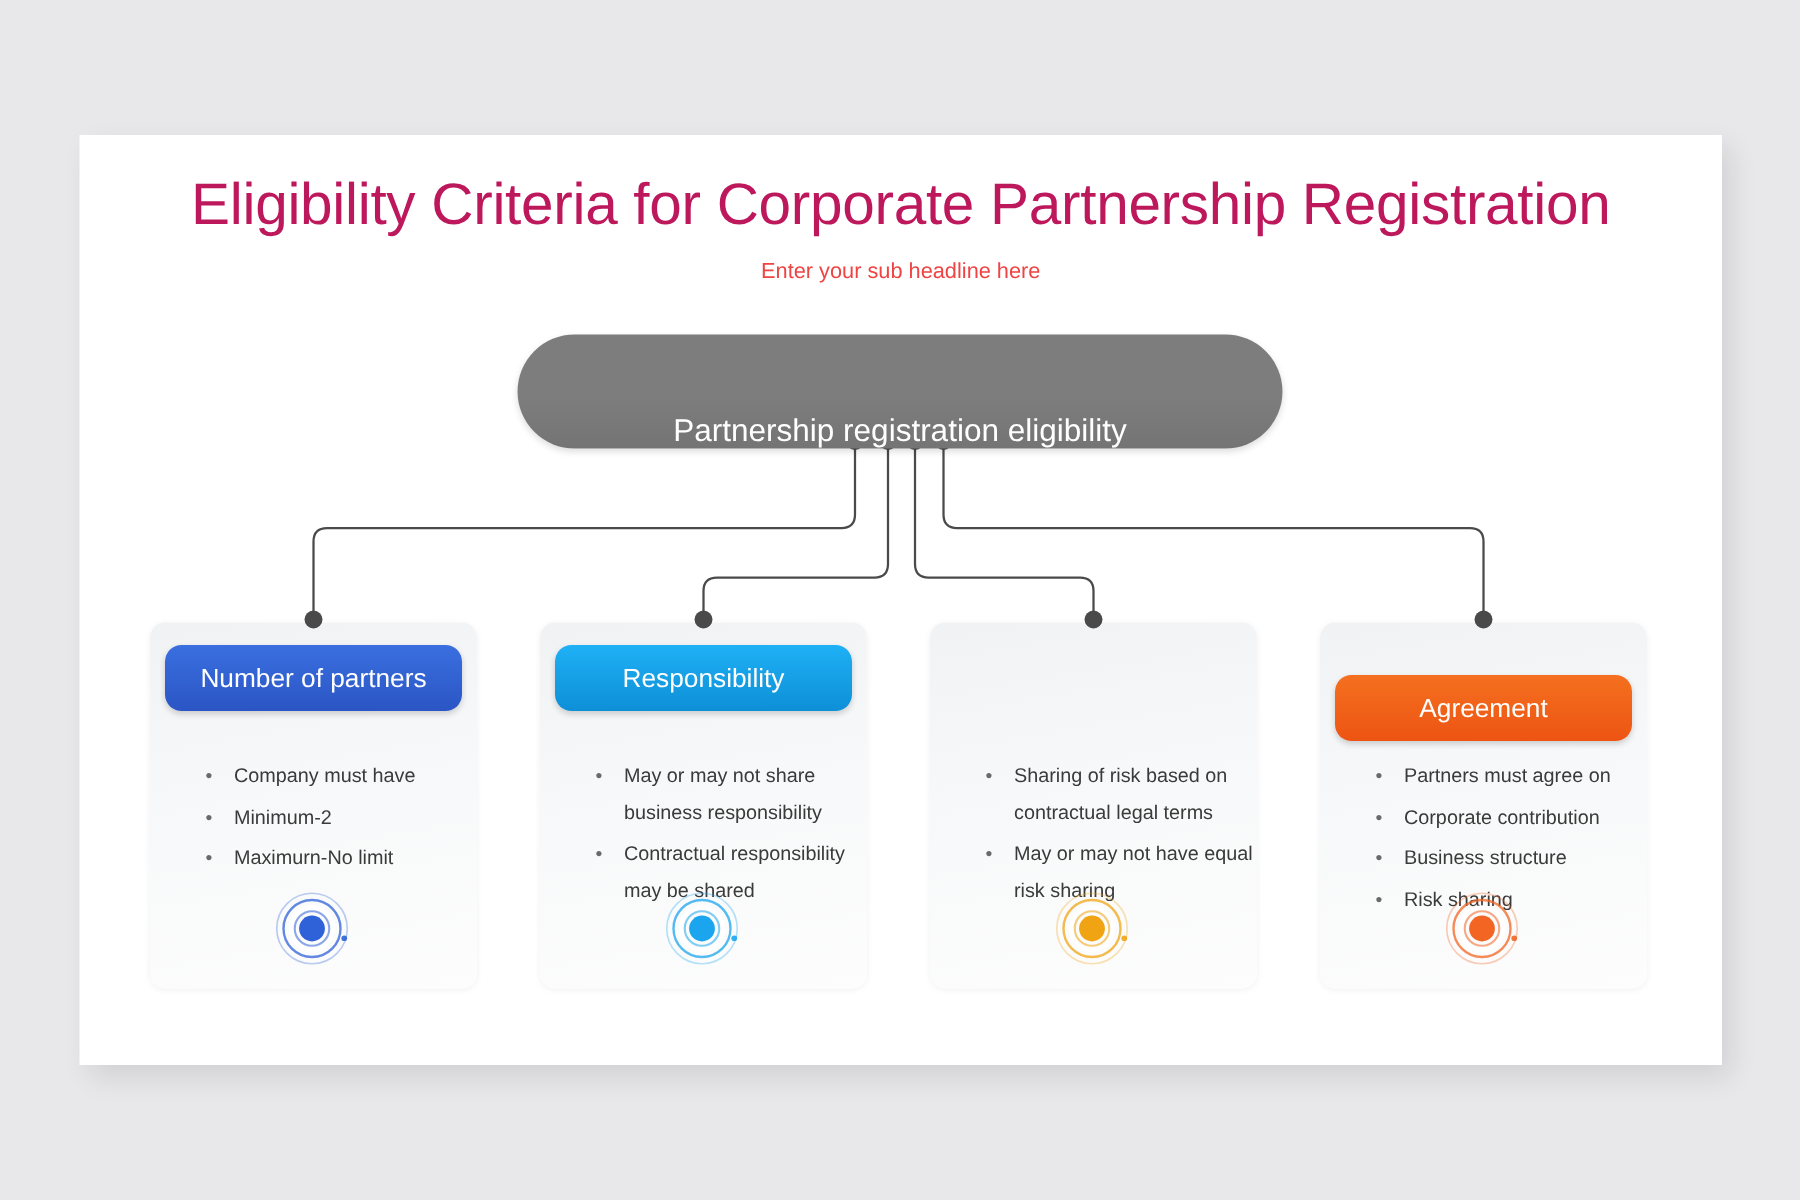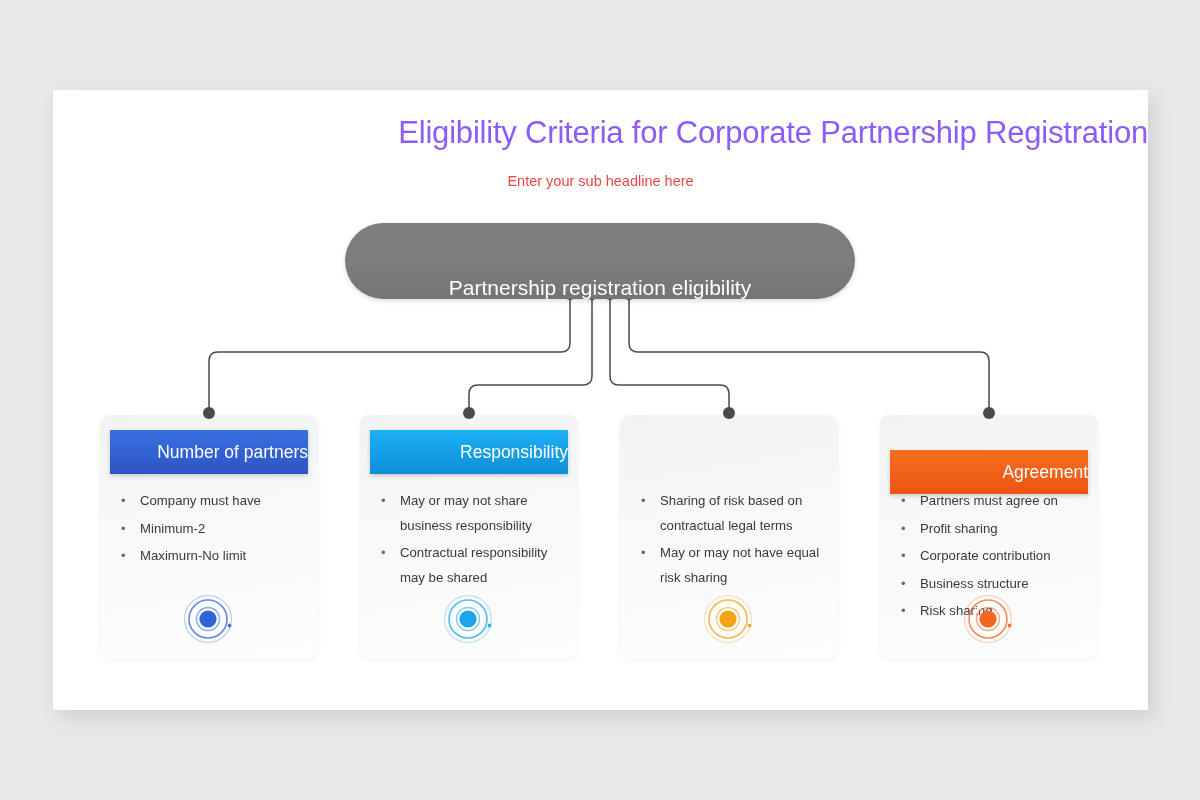--- a/index.html
+++ b/index.html
@@ -24,24 +24,24 @@
     background: #ffffff;
     box-shadow: 6px 8px 18px rgba(0,0,0,0.10);
   }
 
   
   #title {
     position: absolute;
     left: 0;
     top: 25px;
     width: 1095px;
-    text-align: right;
-    font-size: 31px;
+    text-align: center;
+    font-size: 39px;
     font-weight: 400;
-    color: #8b5cf6;
+    color: #be185d;
     letter-spacing: -0.2px;
     white-space: nowrap;
   }
   #subtitle {
     position: absolute;
     left: 0;
     top: 83px;
     width: 1095px;
     text-align: center;
     font-size: 14.5px;
@@ -95,36 +95,36 @@
   .card.c1 { left: 307px; }
   .card.c2 { left: 567px; }
   .card.c3 { left: 827px; }
 
   .card-header {
     position: absolute;
     left: 10px;
     top: 15px;
     width: 198px;
     height: 44px;
-    border-radius: 0;
+    border-radius: 11px;
     line-height: 44px;
-    text-align: right;
+    text-align: center;
     color: #ffffff;
     font-size: 17.5px;
     box-shadow: 0 2px 4px rgba(0,0,0,0.18);
     overflow: hidden;
     white-space: nowrap;
   }
 
   .bullets {
     position: absolute;
     left: 14px;
     top: 74px;
     width: 192px;
-    margin: 0;
+    margin: 16px;
     padding: 0;
     list-style: none;
   }
   .bullets li {
     position: relative;
     padding-left: 26px;
     margin-bottom: 3px;
     font-size: 13.2px;
     line-height: 24.5px;
     color: #3a3a3a;
@@ -230,21 +230,20 @@
           <circle cx="29" cy="30" r="8.6" fill="#f0a413" opacity="1"></circle>
           <circle cx="50.5" cy="36.5" r="1.9" fill="#f0a413" opacity="0.9"></circle>
         </svg></div>
   </div>
 
   <div class="card c3">
     <div class="card-dot"></div>
     <div class="card-header" style="background: linear-gradient(rgb(244, 112, 31) 0%, rgb(237, 84, 19) 100%); margin-top: 20px;">Agreement</div>
     <ul class="bullets">
         <li>Partners must agree on</li>
-        <li>Profit sharing</li>
         <li>Corporate contribution</li>
         <li>Business structure</li>
         <li>Risk sharing</li>
       </ul>
     <div class="card-icon"><svg viewBox="0 0 60 60" width="60" height="60">
           <circle cx="29" cy="30" r="23.5" fill="none" stroke="#f26522" stroke-width="1.1" opacity="0.32"></circle>
           <circle cx="29" cy="30" r="19" fill="none" stroke="#f26522" stroke-width="1.6" opacity="0.75"></circle>
           <circle cx="29" cy="30" r="14" fill="none" stroke="#ffffff" stroke-width="3" opacity="1"></circle>
           <circle cx="29" cy="30" r="11.5" fill="none" stroke="#f26522" stroke-width="1.4" opacity="0.55"></circle>
           <circle cx="29" cy="30" r="8.6" fill="#f26522" opacity="1"></circle>

